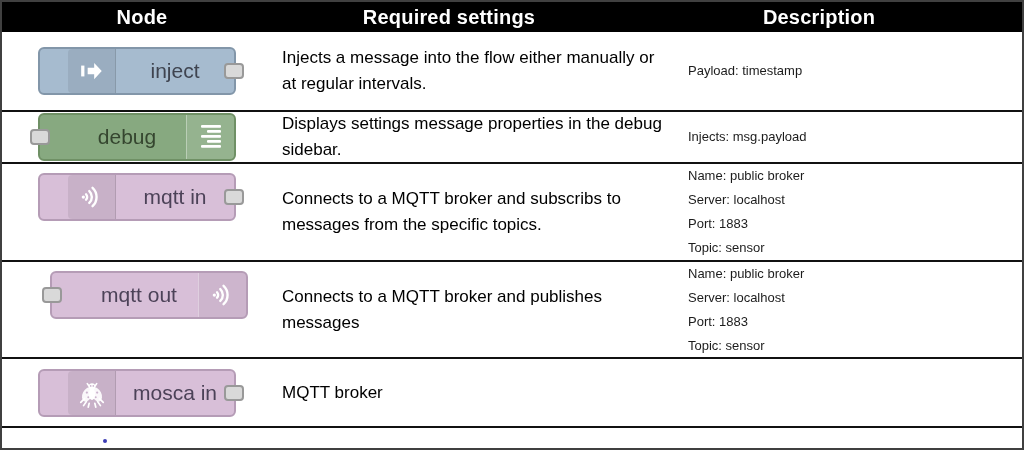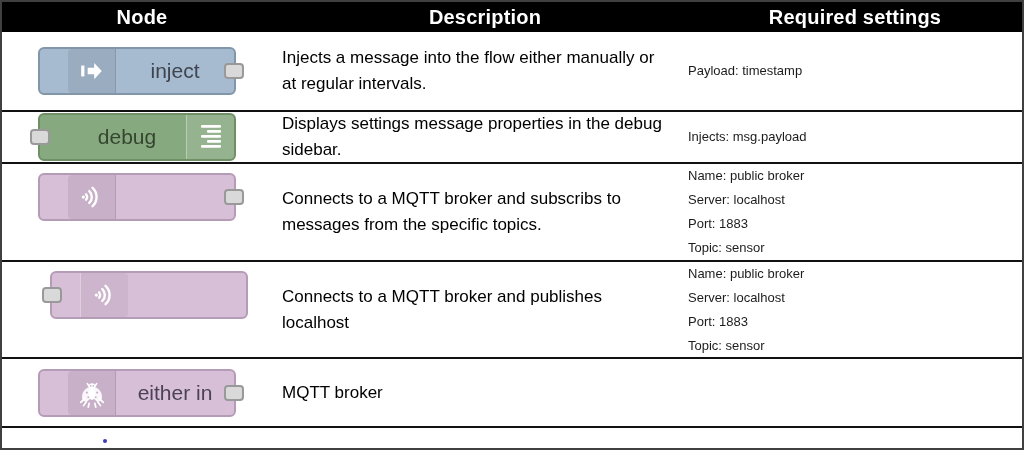--- a/index.html
+++ b/index.html
@@ -104,22 +104,22 @@
     background: #3c3cb4;
   }
 </style>
 </head>
 <body>
 
 <div class="frame">
 
   <div class="header-row">
     <div class="hcell c1">Node</div>
+    <div class="hcell c3">Required settings</div>
     <div class="hcell c2">Description</div>
-    <div class="hcell c3">Required settings</div>
   </div>
 
   <div class="row row-1">
     <div class="cell cell-node">
       <div class="node node--inject">
         <div class="icon-section left">
           <svg class="icon-svg" width="26" height="26" viewBox="0 0 24 24">
             <rect x="2" y="7" width="3" height="10" fill="#fff"></rect>
             <path d="M8 9 h6 V4.5 L21 12 L14 19.5 V15 H8 z" fill="#fff"></path>
           </svg>
@@ -168,52 +168,54 @@
         <div class="icon-section left">
           <svg class="icon-svg" width="26" height="26" viewBox="0 0 24 24">
             <g stroke="#fff" stroke-width="2.2" fill="none" stroke-linecap="round">
               <path d="M6.5 9.5 A3.6 3.6 0 0 1 6.5 14.5"></path>
               <path d="M9.5 6.5 A7.6 7.6 0 0 1 9.5 17.5"></path>
               <path d="M12.5 3.5 A11.6 11.6 0 0 1 12.5 20.5"></path>
             </g>
             <circle cx="4" cy="12" r="1.5" fill="#fff"></circle>
           </svg>
         </div>
+        <div class="node-label">mqtt in</div>
         <div class="port port-right"></div>
       </div>
     </div>
     <div class="cell cell-desc">
       <p>Connects to a MQTT broker and subscribs to messages from the specific topics.</p>
     </div>
     <div class="cell cell-settings">
       <div class="settings-text">Name: public broker
 Server: localhost
 Port: 1883
 Topic: sensor</div>
     </div>
   </div>
 
   <div class="row row-4 row--tall">
     <div class="cell cell-node">
       <div class="node node--mqtt node--shift">
         <div class="port port-left"></div>
+        <div class="node-label">mqtt out</div>
         <div class="icon-section right">
           <svg class="icon-svg" width="26" height="26" viewBox="0 0 24 24">
             <g stroke="#fff" stroke-width="2.2" fill="none" stroke-linecap="round">
               <path d="M6.5 9.5 A3.6 3.6 0 0 1 6.5 14.5"></path>
               <path d="M9.5 6.5 A7.6 7.6 0 0 1 9.5 17.5"></path>
               <path d="M12.5 3.5 A11.6 11.6 0 0 1 12.5 20.5"></path>
             </g>
             <circle cx="4" cy="12" r="1.5" fill="#fff"></circle>
           </svg>
         </div>
       </div>
     </div>
     <div class="cell cell-desc">
-      <p>Connects to a MQTT broker and publishes localhost</p>
+      <p>Connects to a MQTT broker and publishes messages</p>
     </div>
     <div class="cell cell-settings">
       <div class="settings-text">Name: public broker
 Server: localhost
 Port: 1883
 Topic: sensor</div>
     </div>
   </div>
 
   <div class="row row-5">
@@ -236,21 +238,21 @@
             <ellipse cx="11" cy="17.5" rx="5" ry="8" transform="rotate(26 11 17.5)" fill="#fff" opacity="0.9"></ellipse>
             <ellipse cx="21" cy="17.5" rx="5" ry="8" transform="rotate(-26 21 17.5)" fill="#fff" opacity="0.9"></ellipse>
             <circle cx="14.6" cy="8.4" r="0.9" fill="#cbb3cd"></circle>
             <circle cx="17.4" cy="8.4" r="0.9" fill="#cbb3cd"></circle>
             <circle cx="10.5" cy="15.5" r="1.2" fill="#cbb3cd"></circle>
             <circle cx="21.5" cy="15.5" r="1.2" fill="#cbb3cd"></circle>
             <circle cx="12" cy="20.5" r="1" fill="#cbb3cd"></circle>
             <circle cx="20" cy="20.5" r="1" fill="#cbb3cd"></circle>
           </svg>
         </div>
-        <div class="node-label">either in</div>
+        <div class="node-label">mosca in</div>
         <div class="port port-right"></div>
       </div>
     </div>
     <div class="cell cell-desc">
       <p>MQTT broker</p>
     </div>
   </div>
 
   <div class="blue-dot"></div>
 </div>

